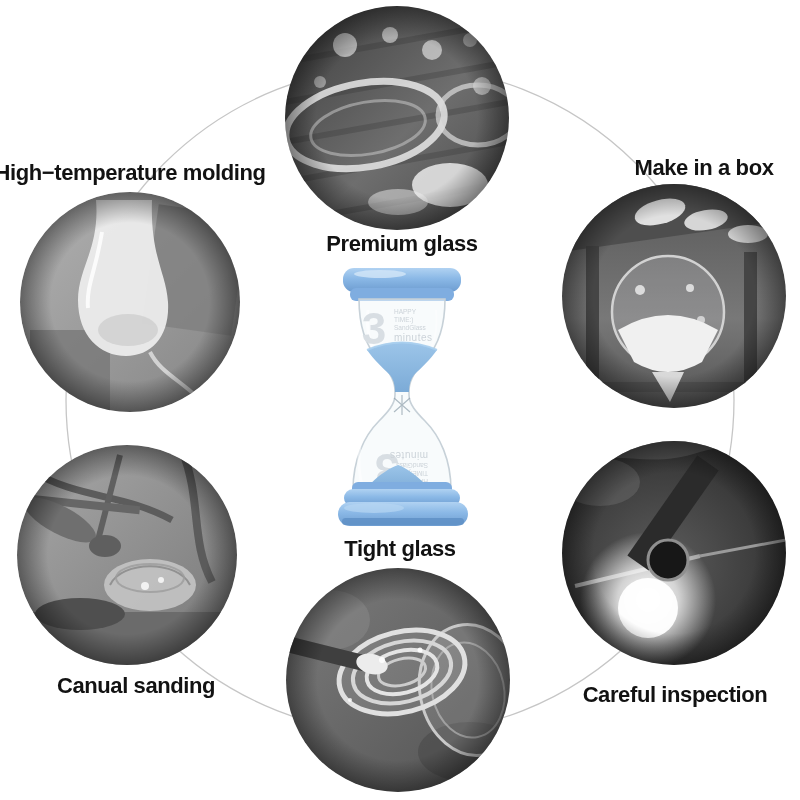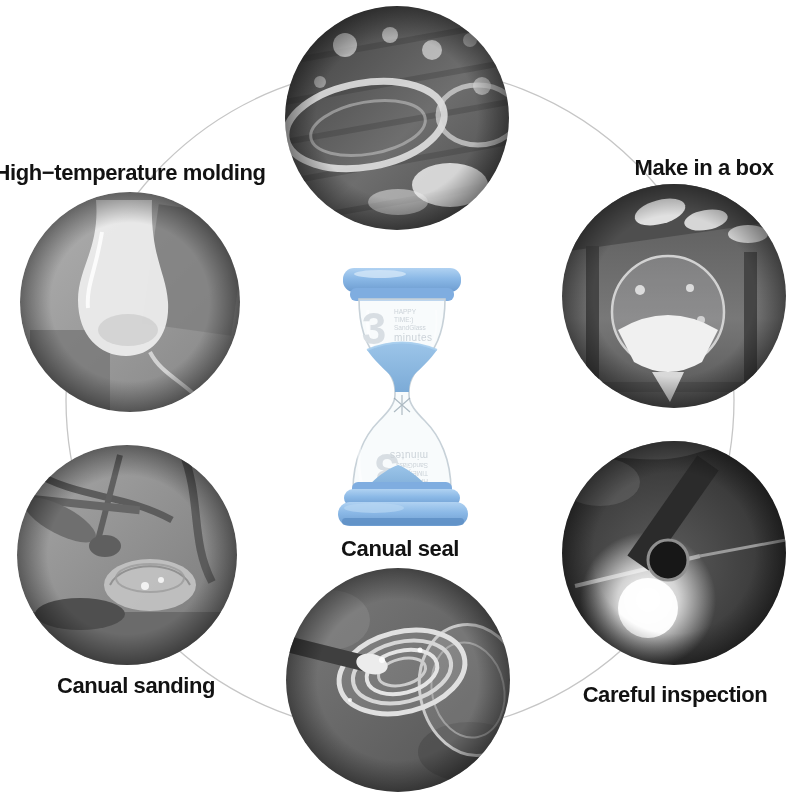--- a/index.html
+++ b/index.html
@@ -232,17 +232,18 @@
 
     <rect x="352" y="482" width="100" height="13" rx="6" fill="#7fade0"></rect>
     <rect x="344" y="489" width="116" height="18" rx="9" fill="url(#capGrad)"></rect>
     <rect x="338" y="502" width="130" height="24" rx="12" fill="url(#capGrad)"></rect>
     <ellipse cx="374" cy="508" rx="30" ry="5" fill="#b7d6f2" opacity="0.7"></ellipse>
     <rect x="342" y="518" width="122" height="7" rx="3.5" fill="#6191c6" opacity="0.9"></rect>
   </g>
 </svg>
 
   <div class="feature-label" style="left:130px; top:160px;">High−temperature molding</div>
+  <div class="feature-label" style="left:402px; top:231px;">Premium glass</div>
   <div class="feature-label" style="left:672px; top:155px;margin-left:32px;">Make in a box</div>
   <div class="feature-label" style="left:136px; top:673px;">Canual sanding</div>
-  <div class="feature-label" style="left:400px; top:536px;">Canual seal</div>
+  <div class="feature-label" style="left:400px; top:536px;">Tight glass</div>
   <div class="feature-label" style="left:675px; top:682px;">Careful inspection</div>
 </div>
 
 </body></html>

